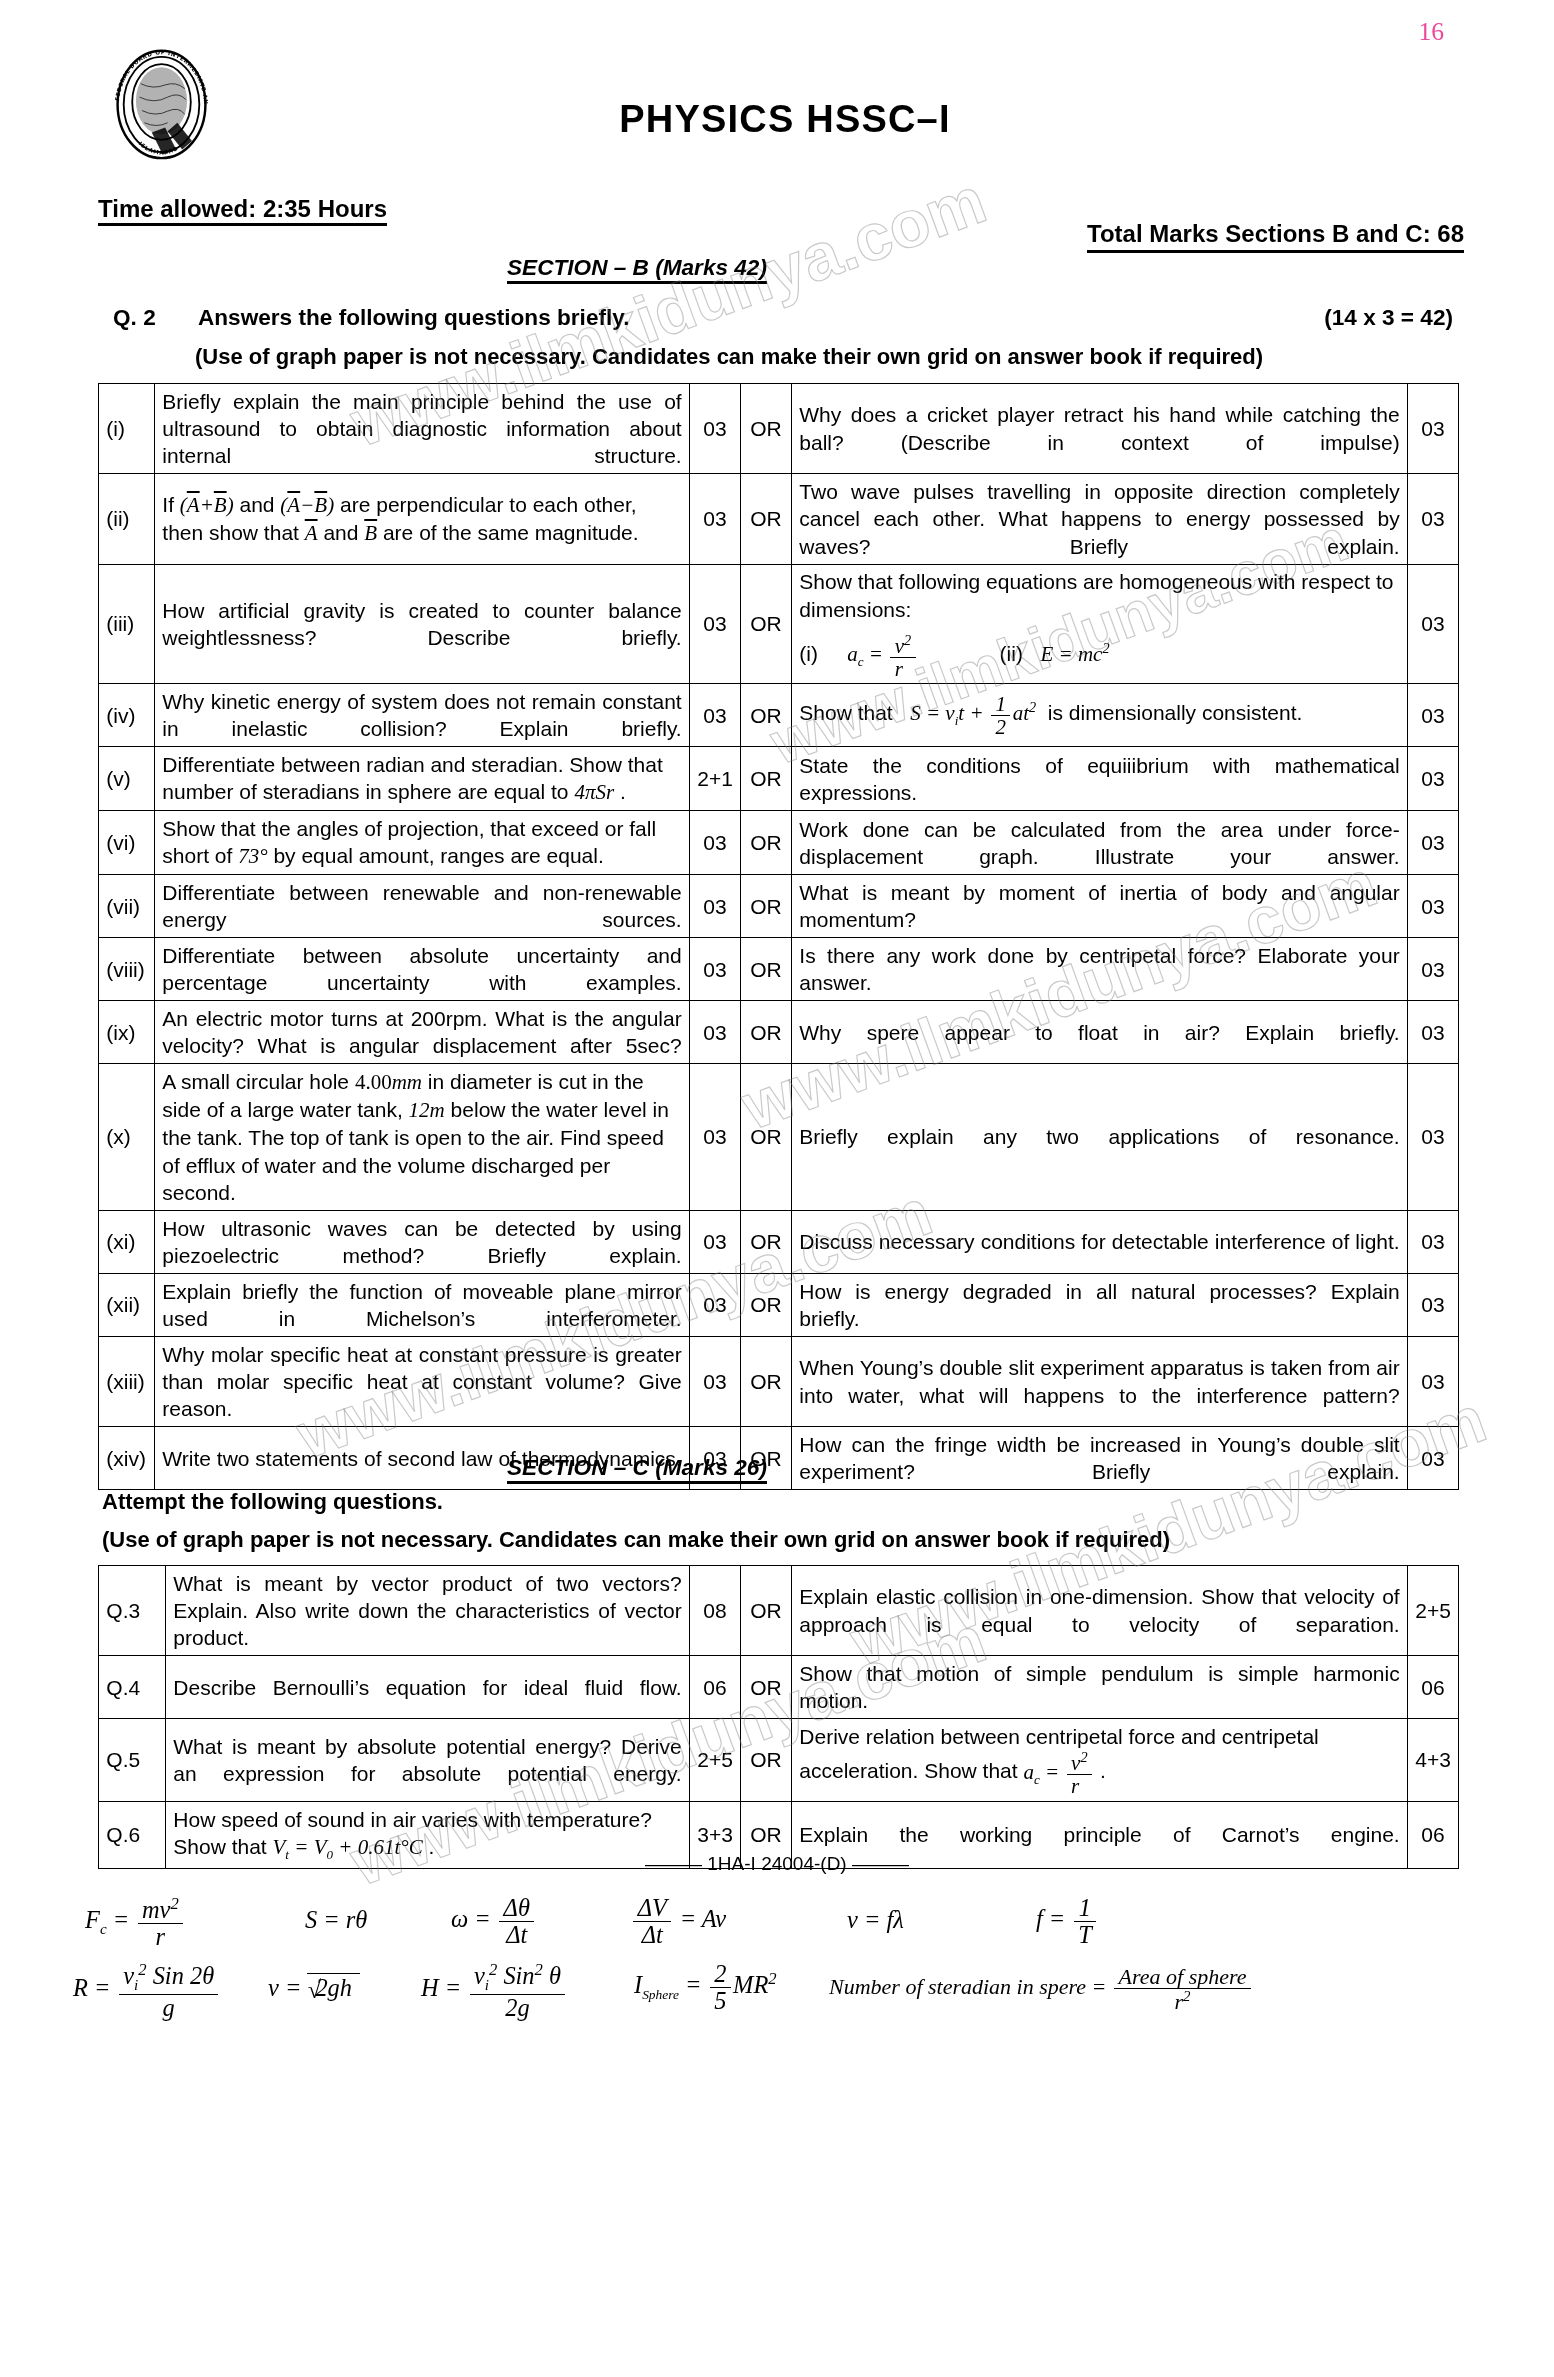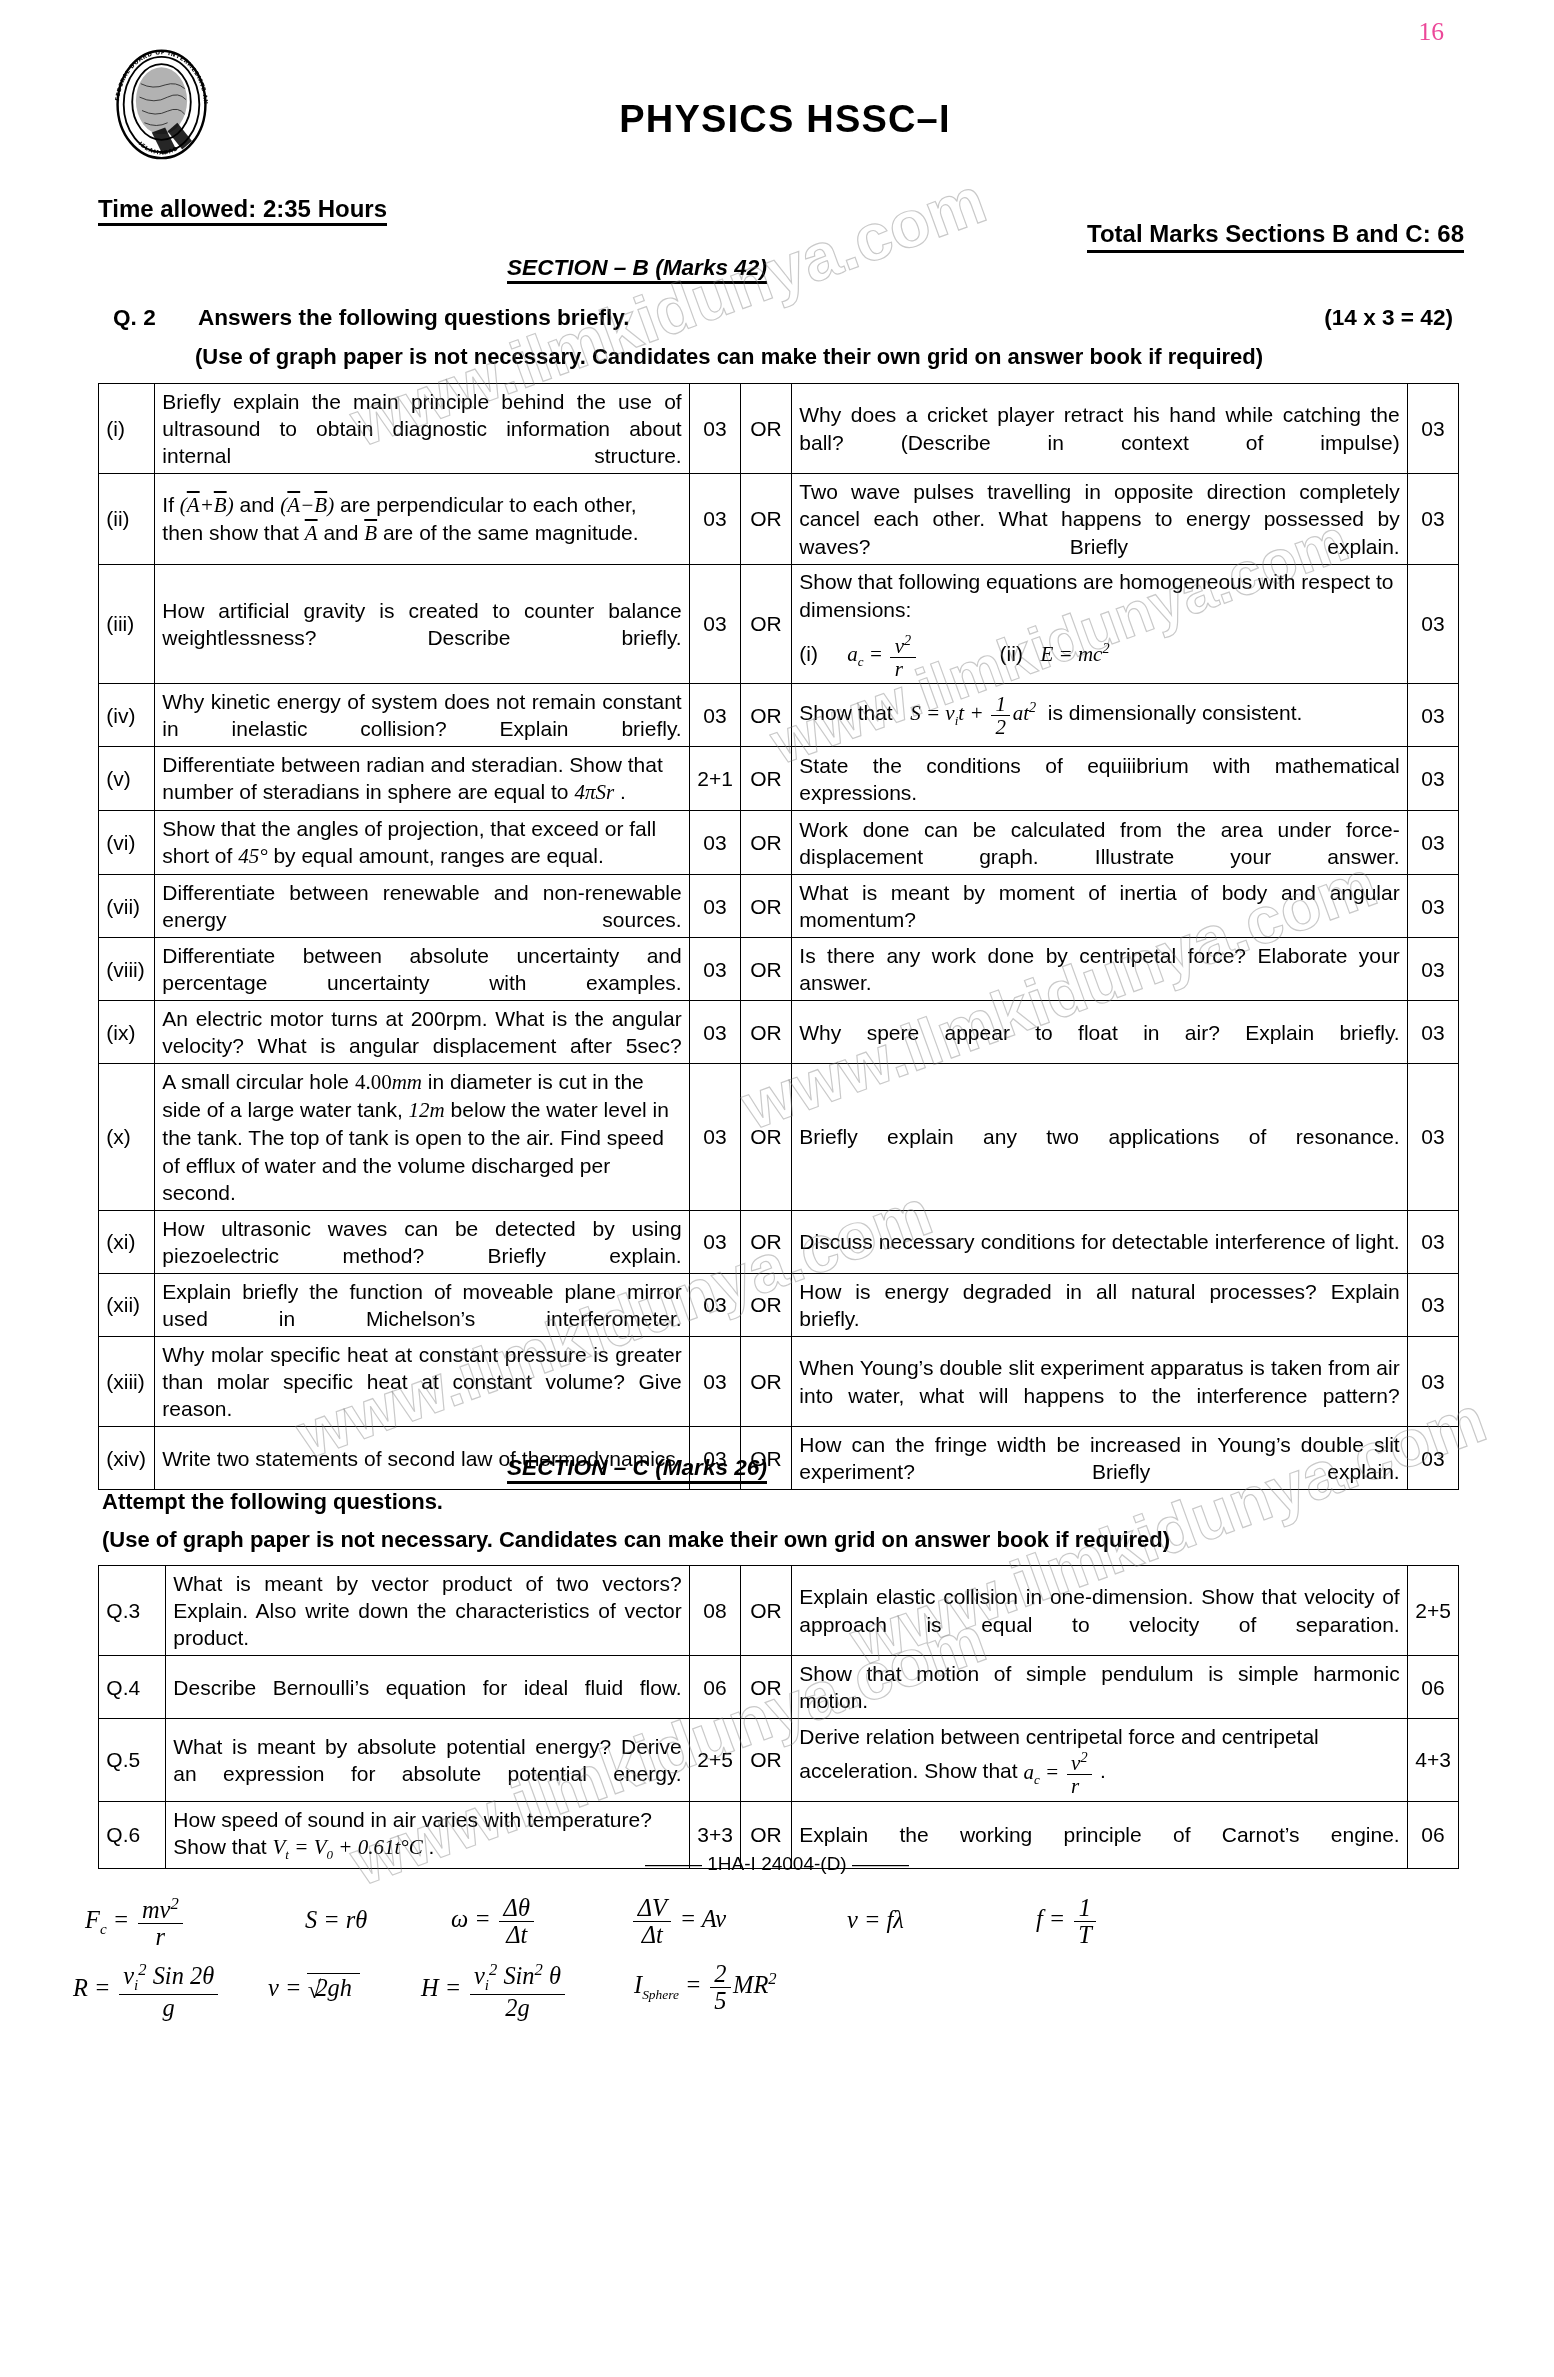--- a/index.html
+++ b/index.html
@@ -205,21 +205,21 @@
         <tr>
           <td class="rn">(v)</td>
           <td class="qa noj">Differentiate between radian and steradian. Show that number of steradians in sphere are equal to <span class="mth">4πSr</span> .</td>
           <td class="mk">2+1</td>
           <td class="orc">OR</td>
           <td class="qb">State the conditions of equiiibrium with mathematical expressions.</td>
           <td class="mk">03</td>
         </tr>
         <tr>
           <td class="rn">(vi)</td>
-          <td class="qa noj">Show that the angles of projection, that exceed or fall short of <span class="mth">45°</span> by equal amount, ranges are equal.</td>
+          <td class="qa noj">Show that the angles of projection, that exceed or fall short of <span class="mth">73°</span> by equal amount, ranges are equal.</td>
           <td class="mk">03</td>
           <td class="orc">OR</td>
           <td class="qb">Work done can be calculated from the area under force-displacement graph. Illustrate your answer.</td>
           <td class="mk">03</td>
         </tr>
         <tr>
           <td class="rn">(vii)</td>
           <td class="qa">Differentiate between renewable and non-renewable energy sources.</td>
           <td class="mk">03</td>
           <td class="orc">OR</td>
@@ -384,17 +384,22 @@
       <div class="fitem" style="left:421px;top:0px">
         <span class="mth">H =
           <span class="frac"><span class="nu">v<sub class="sb">i</sub><sup class="s">2</sup> Sin<sup class="s">2</sup> θ</span><span class="de">2g</span></span>
         </span>
       </div>
       <div class="fitem" style="left:634px;top:0px">
         <span class="mth">I<sub class="sb" style="font-size:.55em">Sphere</sub> =
           <span class="frac"><span class="nu">2</span><span class="de">5</span></span>MR<sup class="s">2</sup>
         </span>
       </div>
+      <div class="fitem" style="left:829px;top:3.7px;font-size:22px">
+        <span class="mth">Number of steradian in spere =
+          <span class="frac"><span class="nu">Area of sphere</span><span class="de">r<sup class="s">2</sup></span></span>
+        </span>
+      </div>
     </div>
   </div>
 
 </div>
 
 
 </body></html>

